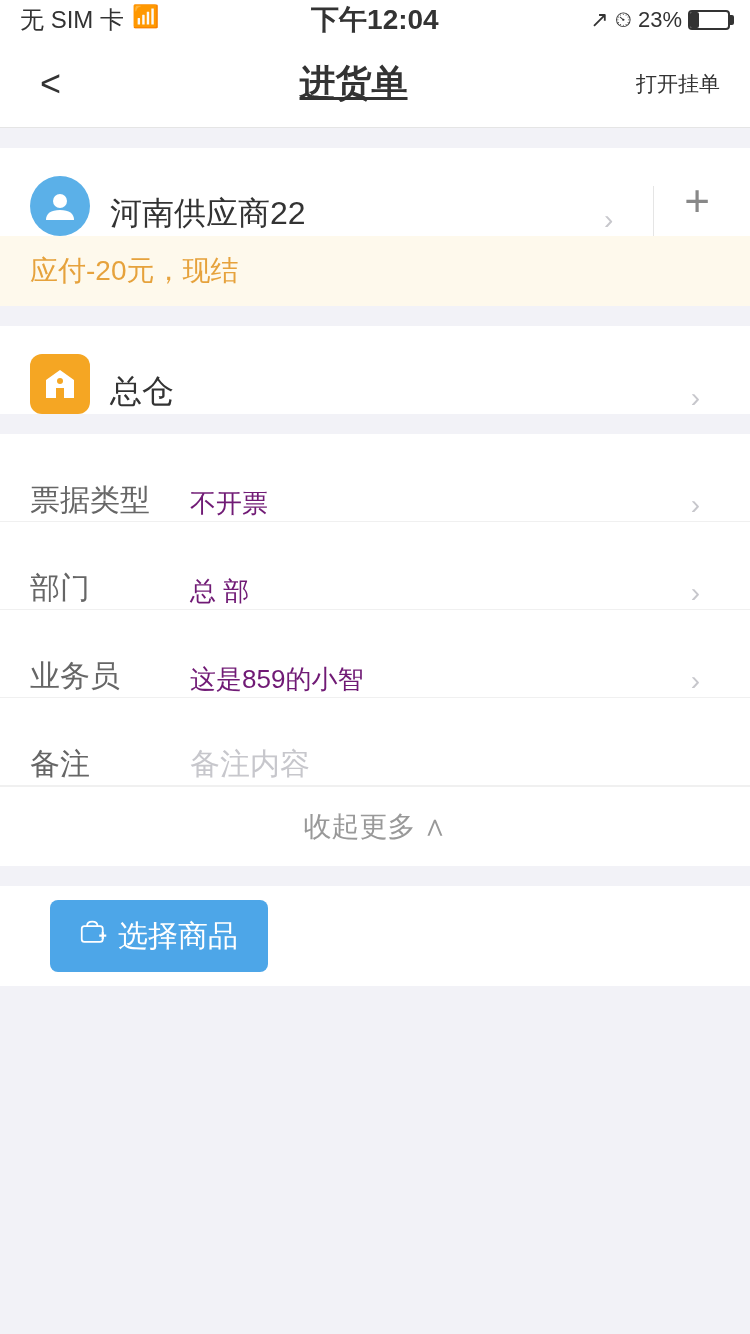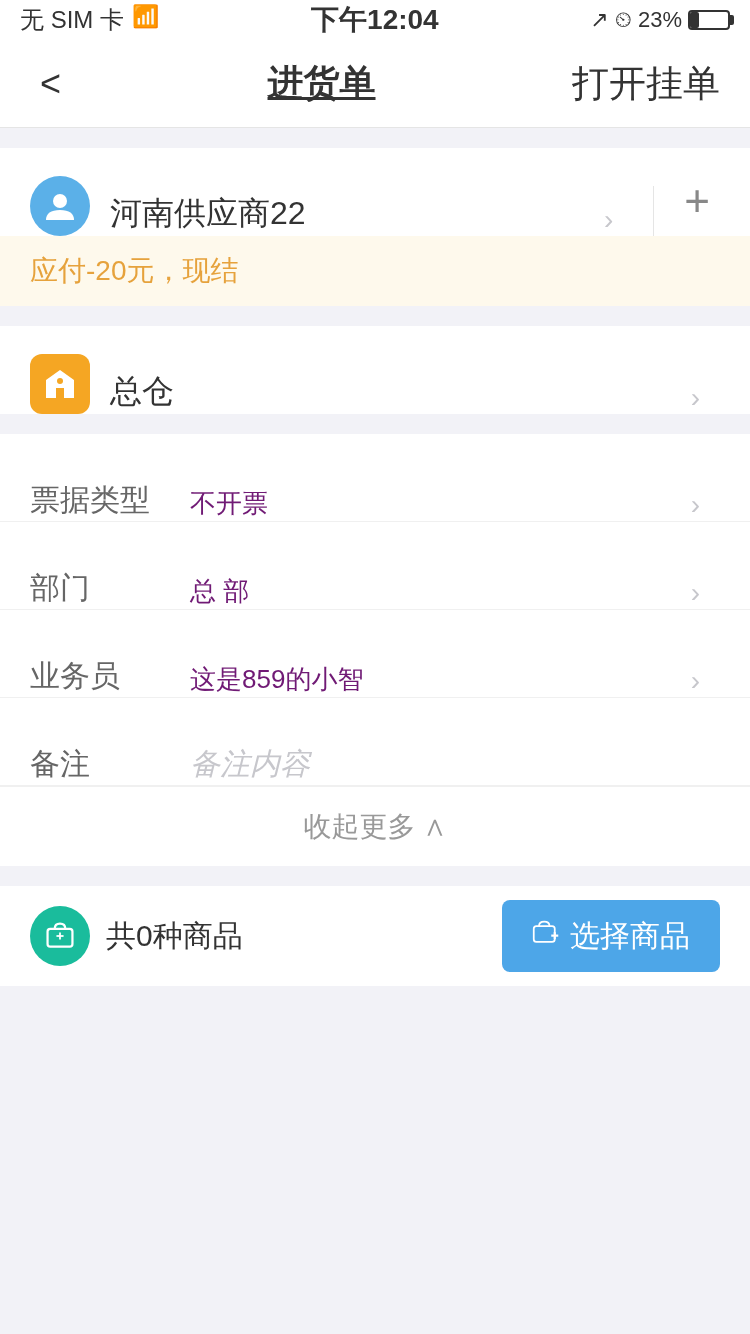--- a/index.html
+++ b/index.html
@@ -56,21 +56,21 @@
       cursor: pointer;
       padding: 10px;
     }
     .nav-title {
       font-size: 36px;
       font-weight: 600;
       color: #333;
       text-decoration: underline;
     }
     .nav-action {
-      font-size: 37px;
+      font-size: 21px;
       color: #333;
       cursor: pointer;
     }
 
     
     .content {
       background: #f2f2f7;
     }
 
     
@@ -152,21 +152,20 @@
       flex: 1;
       font-size: 26px;
       color: #701a75;
       padding-left: 20px;
     }
     .form-placeholder {
       flex: 1;
       font-size: 30px;
       color: #c7c7cc;
       padding-left: 20px;
-      font-style: italic;
     }
 
     
     .collapse-row {
       background: #fff;
       height: 80px;
       display: flex;
       align-items: center;
       justify-content: center;
       font-size: 28px;
@@ -307,31 +306,20 @@
       <span class="form-label">备注</span>
       <span class="form-placeholder">备注内容</span>
     </div>
 
     <div class="collapse-row">
       <span>收起更多 ∧</span>
     </div>
   </div>
 
   <div class="bottom-bar">
-    <div style="display:flex;align-items:center;">
-      <div class="product-count-icon">
-        <svg viewBox="0 0 36 36" fill="white" width="32" height="32">
-          <rect x="4" y="10" width="28" height="20" rx="3" fill="none" stroke="white" stroke-width="2.5"></rect>
-          <path d="M12 10 Q12 4 18 4 Q24 4 24 10" fill="none" stroke="white" stroke-width="2.5"></path>
-          <line x1="14" y1="18" x2="22" y2="18" stroke="white" stroke-width="2"></line>
-          <line x1="18" y1="14" x2="18" y2="22" stroke="white" stroke-width="2"></line>
-        </svg>
-      </div>
-      <span class="product-count-text">共0种商品</span>
-    </div>
     <button class="select-btn">
       <span class="select-btn-icon">
         <svg viewBox="0 0 32 32" fill="white" width="28" height="28">
           <rect x="2" y="8" width="24" height="18" rx="3" fill="none" stroke="white" stroke-width="2"></rect>
           <path d="M8 8 Q8 3 14 3 Q20 3 20 8" fill="none" stroke="white" stroke-width="2"></path>
           <line x1="22" y1="19" x2="30" y2="19" stroke="white" stroke-width="2.5"></line>
           <line x1="26" y1="15" x2="26" y2="23" stroke="white" stroke-width="2.5"></line>
         </svg>
       </span>
       <span>选择商品</span>

